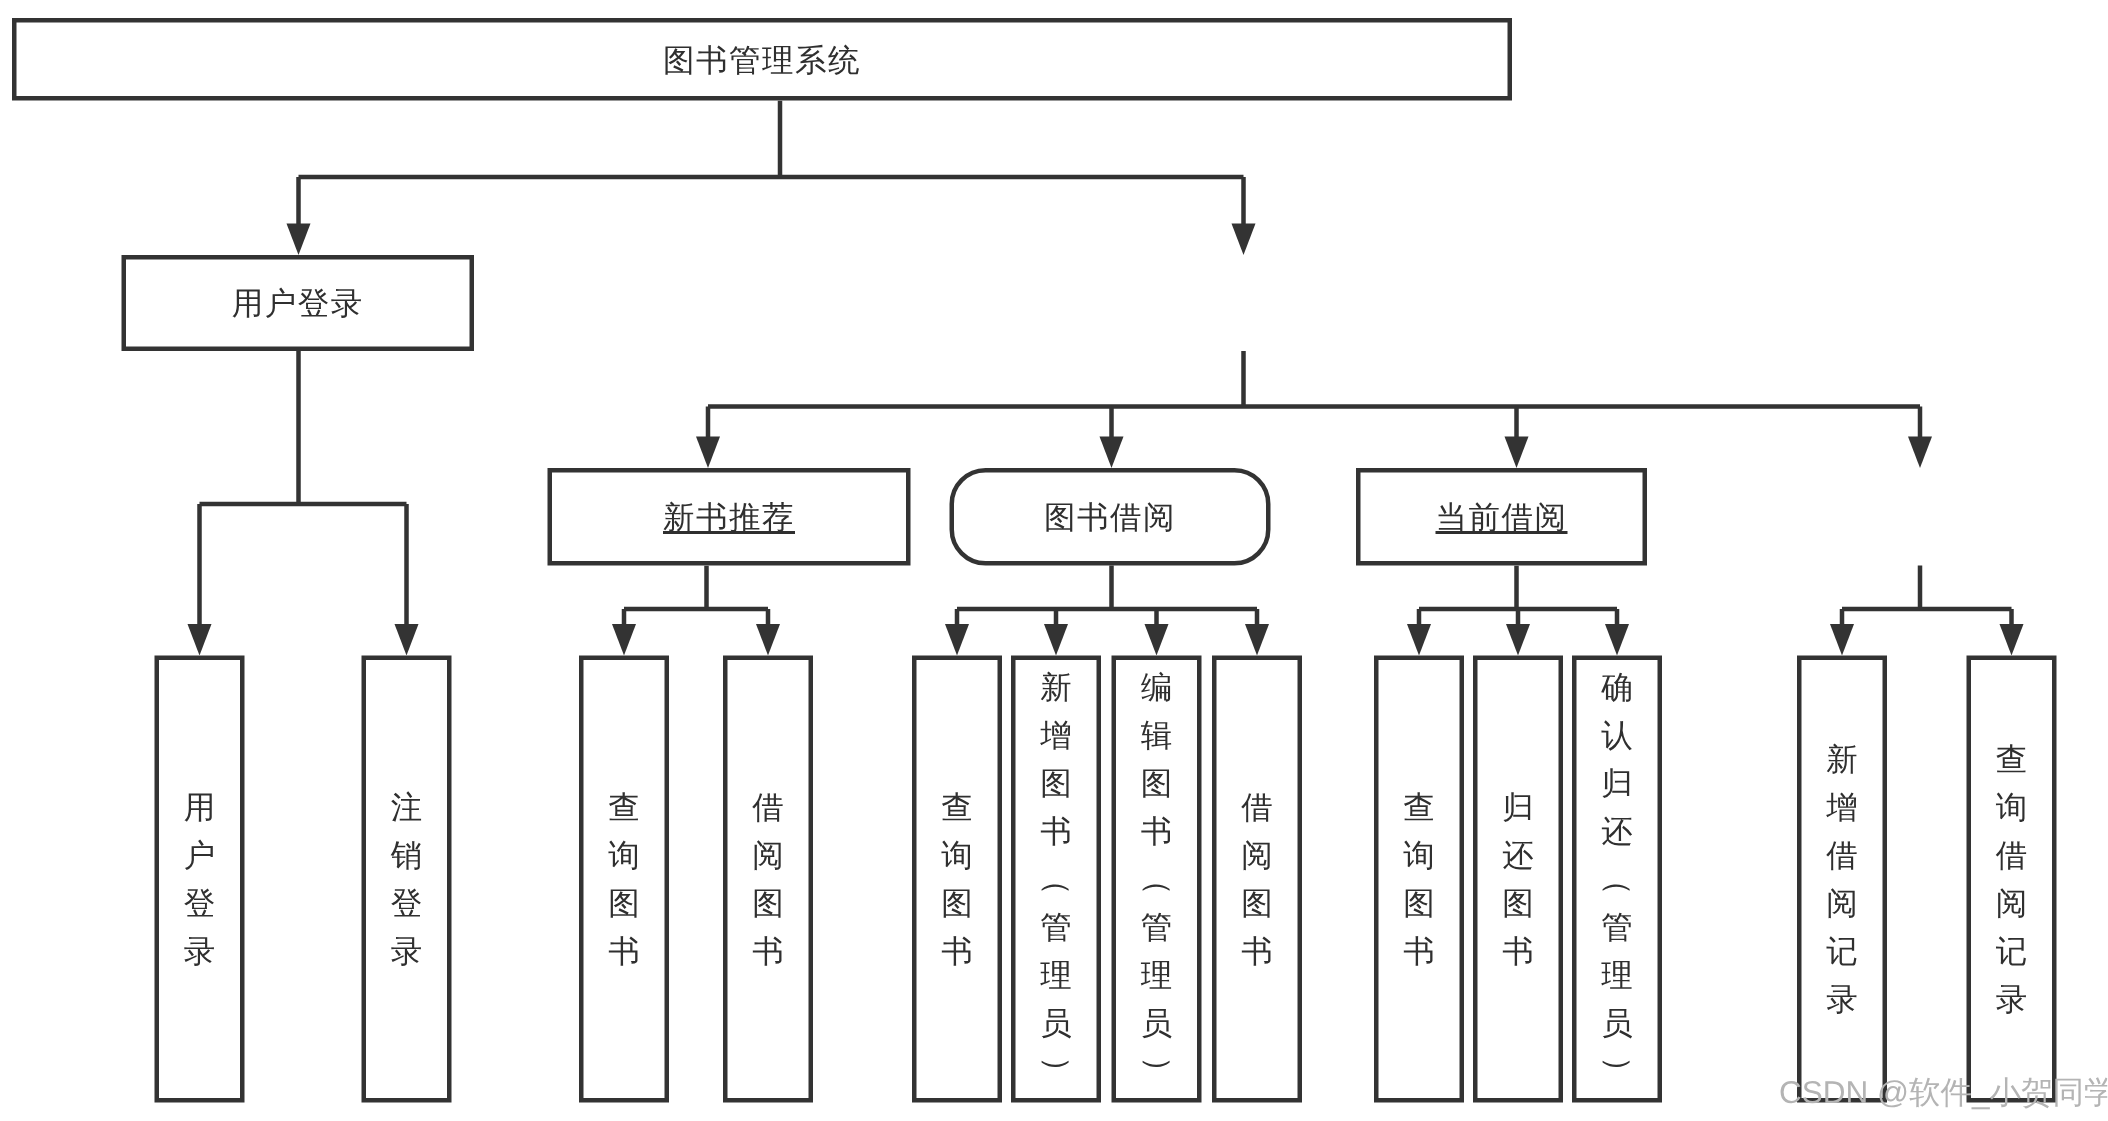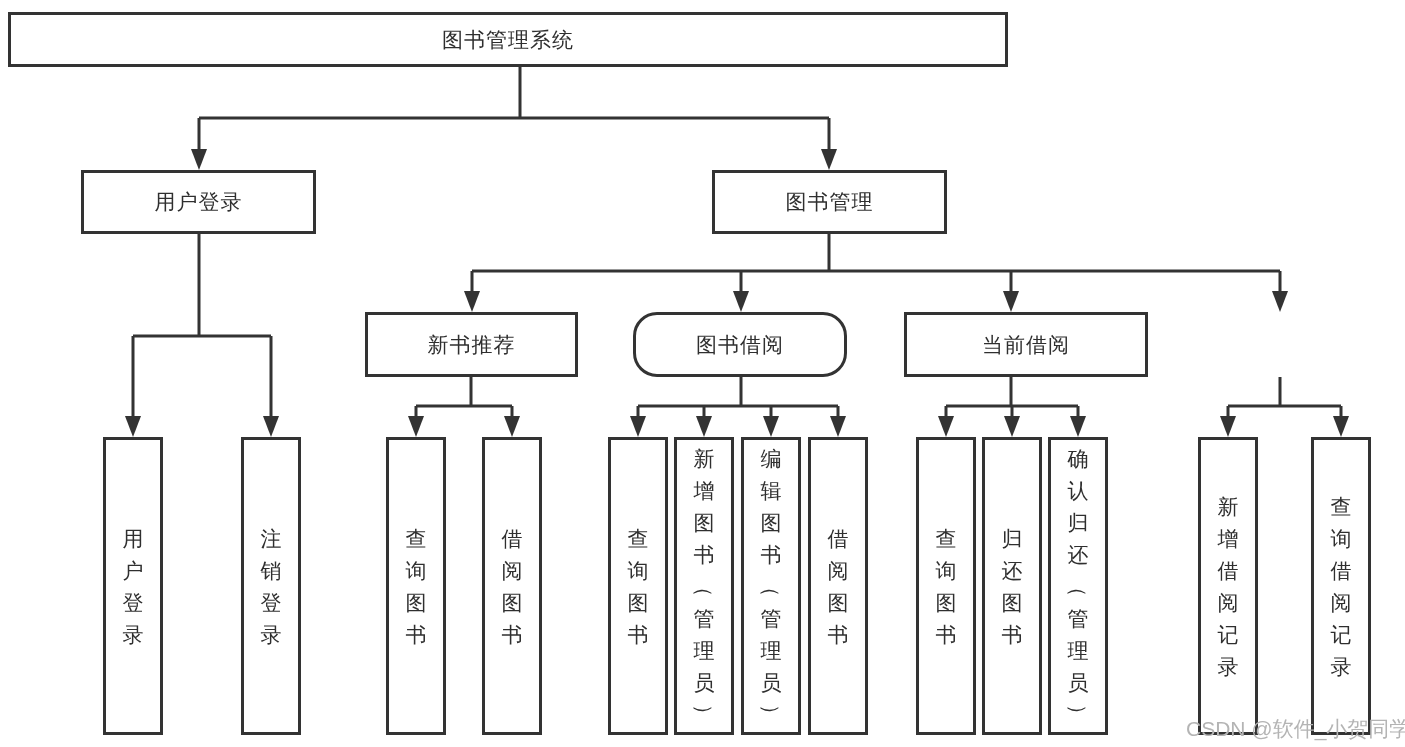--- a/index.html
+++ b/index.html
@@ -56,31 +56,28 @@
       <polygon points="1333,416 1349,416 1341,437" fill="var(--line,#333333)"></polygon>
     </svg>
 
   <div class="box" style="left:8px;top:12px;width:1000px;height:55px;">
     <span class="hlabel">图书管理系统</span>
   </div>
 
   <div class="box" style="left:81px;top:170px;width:235px;height:64px;">
     <span class="hlabel">用户登录</span>
   </div>
-  <div class="box" style="left:712px;top:170px;width:235px;height:64px;">
-    <span class="hlabel">图书管理</span>
-  </div>
-
-  <div class="box" style="left:365px;top:312px;width:213px;height:65px;">
+
+  <div class="box" style="left:365px;top:312px;width:242px;height:65px;text-decoration:underline;">
     <span class="hlabel">新书推荐</span>
   </div>
   <div class="box" style="left:633px;top:312px;width:214px;height:65px;border-radius:24px;">
     <span class="hlabel">图书借阅</span>
   </div>
-  <div class="box" style="left:904px;top:312px;width:244px;height:65px;">
+  <div class="box" style="left:904px;top:312px;width:194px;height:65px;text-decoration:underline;">
     <span class="hlabel">当前借阅</span>
   </div>
 
   <div class="box" style="left:103px;top:437px;width:60px;height:298px;">
     <div class="vlabel">
         <span>用</span>
         <span>户</span>
         <span>登</span>
         <span>录</span>
       </div>

